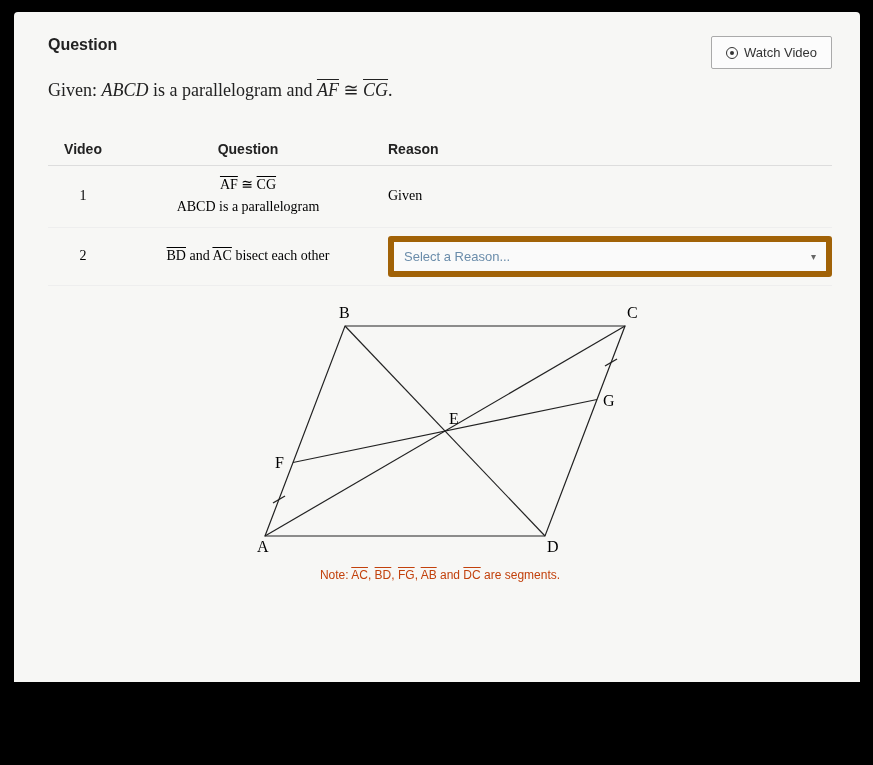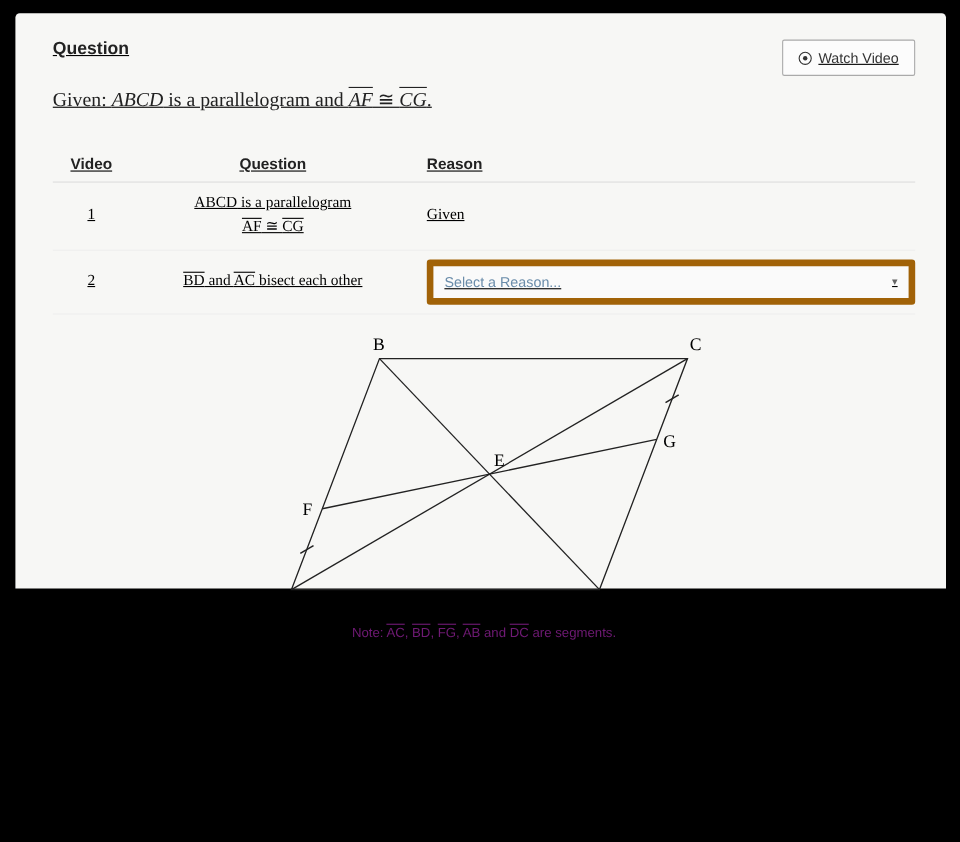--- a/index.html
+++ b/index.html
@@ -9,25 +9,24 @@
     background: #000;
     font-family: Georgia, 'Times New Roman', serif;
     width: 873px;
     height: 765px;
     overflow: hidden;
   }
   .page {
     background: #f7f7f5;
     margin: 12px 6px 6px 14px;
     width: 846px;
-    height: 523px;
+    height: 670px;
     border-radius: 4px 4px 0 0;
     padding: 24px 28px 10px 34px;
     box-shadow: 0 0 10px rgba(0,0,0,0.3);
-    text-decoration: underline;
   }
   .header-row {
     display: flex;
     justify-content: space-between;
     align-items: flex-start;
     margin-bottom: 10px;
   }
   .question-label {
     font-weight: bold;
     font-size: 16px;
@@ -132,21 +131,21 @@
     color: #666;
   }
   .diagram-area {
     display: flex;
     flex-direction: column;
     align-items: center;
     margin-top: 10px;
   }
   .note {
     font-size: 12px;
-    color: #701a75;
+    color: #c2410c;
     margin-top: 12px;
     font-family: Arial, sans-serif;
   }
   .note .overline { text-decoration-thickness: 0.7px; }
   svg text {
     font-family: 'Times New Roman', serif;
     font-size: 16px;
   }
 </style>
 </head>
@@ -172,22 +171,22 @@
   <div class="proof-table">
     <div class="head">
       <div class="col-step">Video</div>
       <div class="col-stmt">Question</div>
       <div class="col-reason">Reason</div>
     </div>
 
     <div class="row">
       <div class="col-step">1</div>
       <div class="col-stmt">
+        <div class="stmt-line"><span class="math overline">AF</span><span> ≅ </span><span class="math overline">CG</span></div>
         <div class="stmt-line"><span class="math">ABCD</span><span> is a parallelogram</span></div>
-        <div class="stmt-line"><span class="math overline">AF</span><span> ≅ </span><span class="math overline">CG</span></div>
       </div>
       <div class="col-reason">Given</div>
     </div>
 
     <div class="row">
       <div class="col-step">2</div>
       <div class="col-stmt">
         <div class="stmt-line"><span class="math overline">BD</span><span> and </span><span class="math overline">AC</span><span> bisect each other</span></div>
       </div>
       <div class="col-reason">

